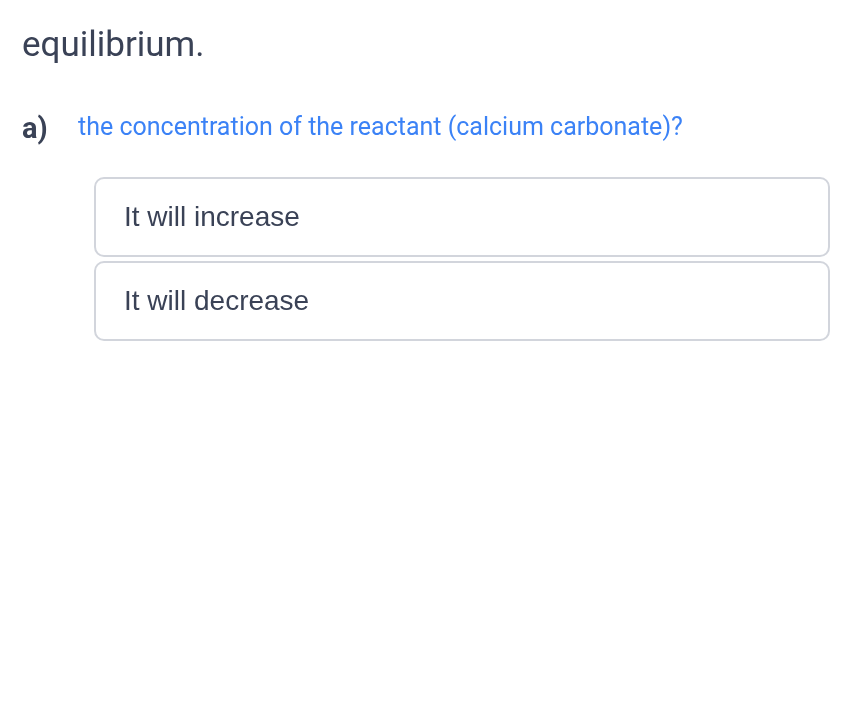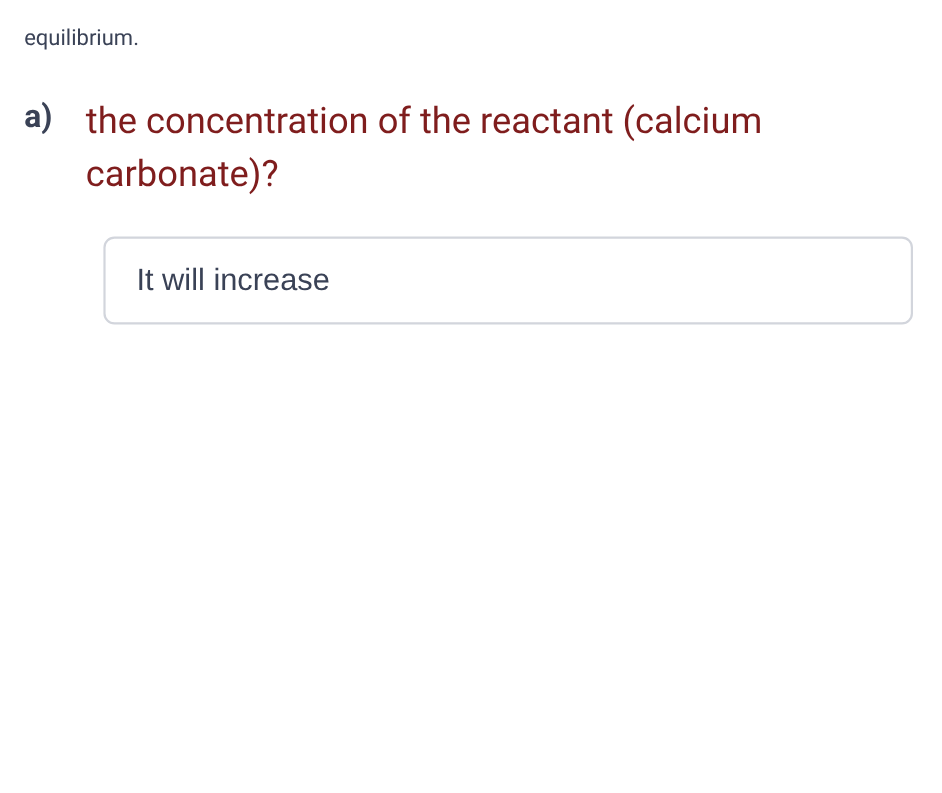--- a/index.html
+++ b/index.html
@@ -8,41 +8,41 @@
       box-sizing: border-box;
     }
     body {
       font-family: -apple-system, BlinkMacSystemFont, 'Segoe UI', Roboto, Helvetica, Arial, sans-serif;
       background: #ffffff;
       padding: 20px 22px;
       color: #3a4256;
       width: 856px;
     }
     .intro-text {
-      font-size: 20px;
+      font-size: 35px;
       line-height: 1.45;
       color: #3a4256;
       margin-bottom: 38px;
     }
     .question-row {
       display: flex;
       align-items: flex-start;
       margin-bottom: 32px;
     }
     .question-label {
       font-size: 29px;
       font-weight: 700;
       color: #3a4256;
       min-width: 56px;
       padding-top: 2px;
     }
     .question-text {
-      font-size: 33px;
+      font-size: 25px;
       line-height: 1.45;
-      color: #7f1d1d;
+      color: #3b82f6;
     }
     .options {
       display: flex;
       flex-direction: column;
       gap: 4px;
       padding-left: 72px;
       padding-right: 4px;
     }
     .option {
       border: 2px solid #d2d5dc;
@@ -63,13 +63,14 @@
   <span>equilibrium.</span><br>
 </div>
 
 <div class="question-row">
   <div class="question-label">a)</div>
   <div class="question-text">the concentration of the reactant (calcium carbonate)?</div>
 </div>
 
 <div class="options">
   <button class="option">It will increase</button>
+  <button class="option">It will decrease</button>
 </div>
 
 </body></html>

